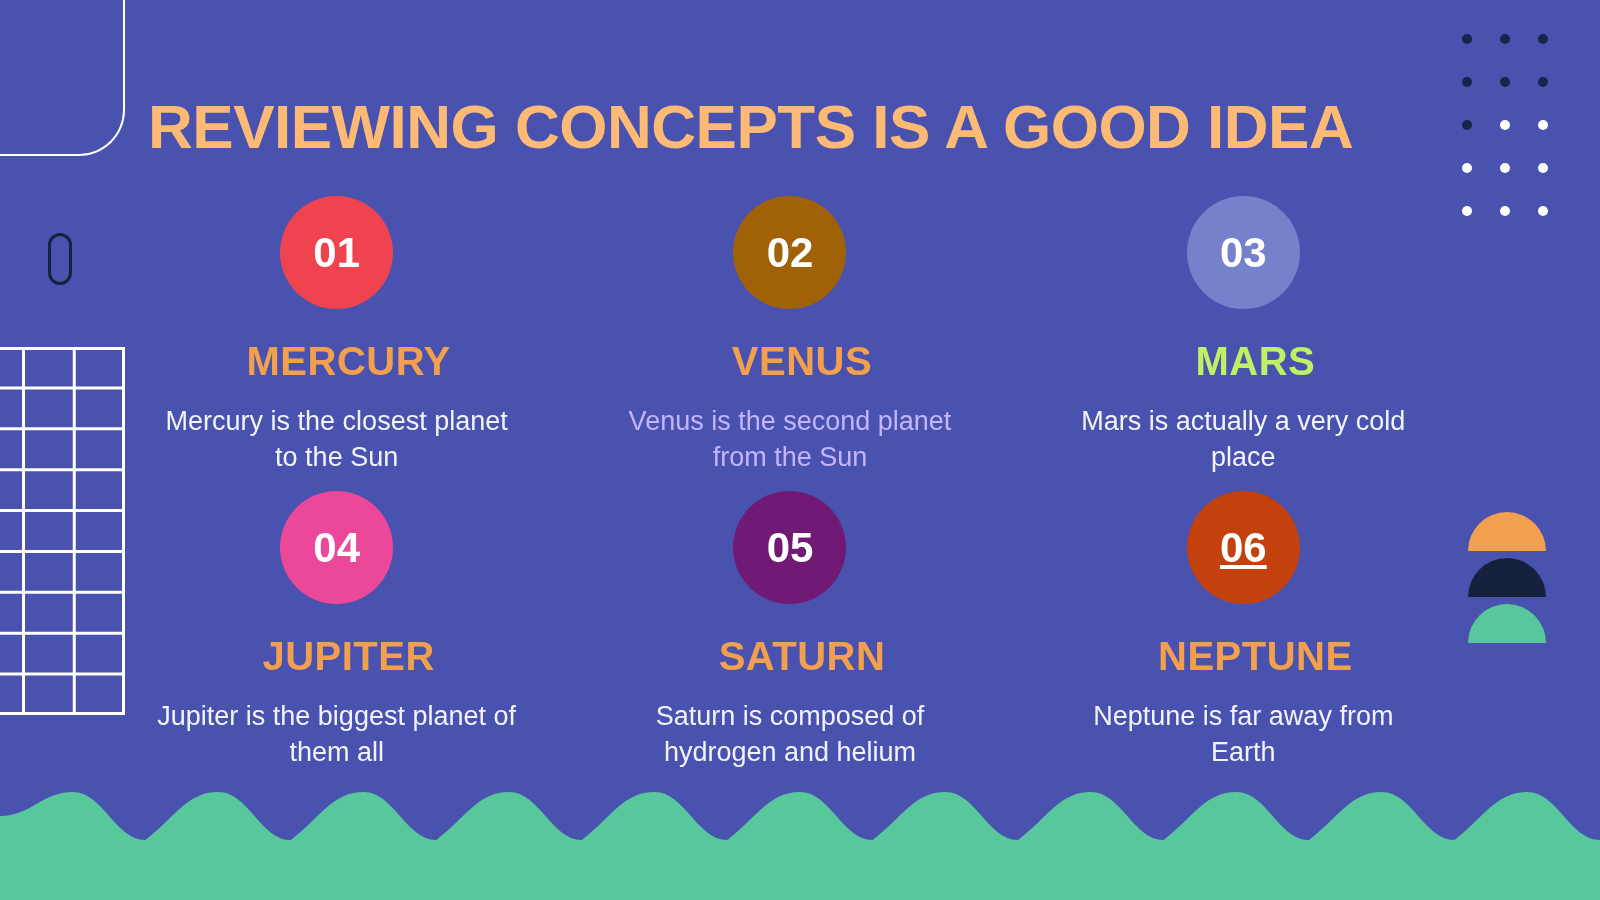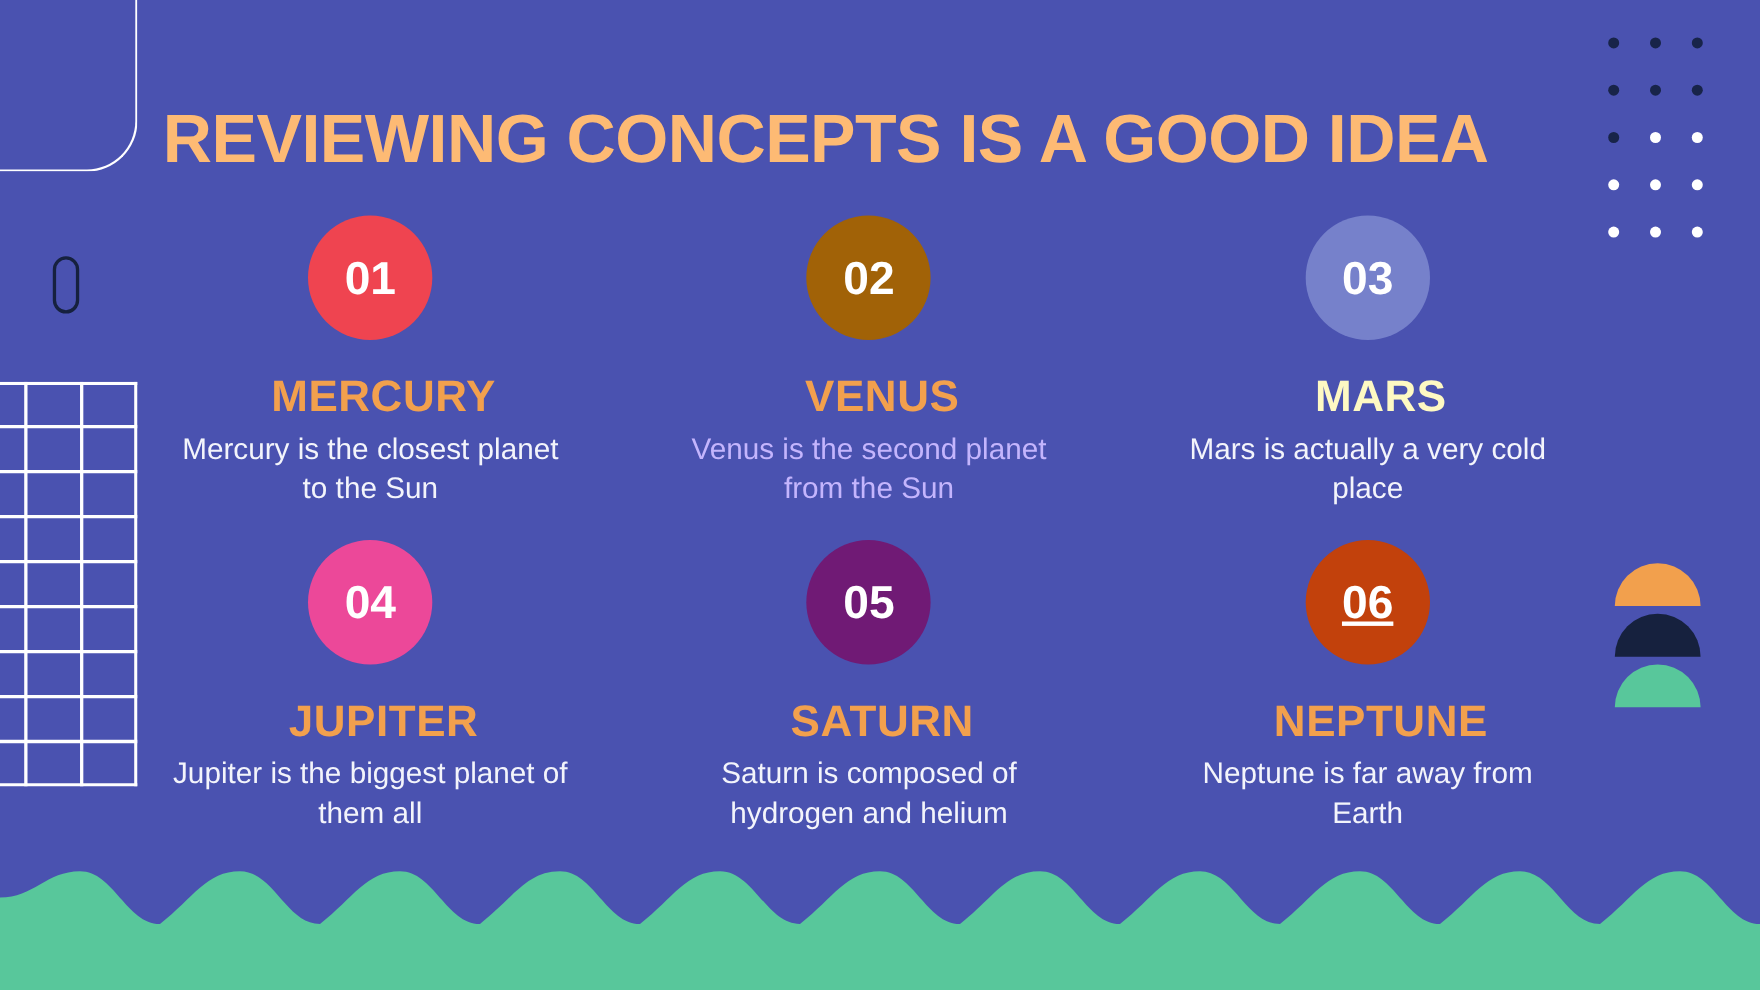--- a/index.html
+++ b/index.html
@@ -101,21 +101,21 @@
     margin-top:32px;
     font-family:"Liberation Sans", sans-serif;
     font-weight:bold;
     font-size:40px;
     color:#f2a04d;
     letter-spacing:0.5px;
     line-height:1;
     margin-left:24px;
   }
   .item-desc {
-    margin-top:9px;
+    margin-top:22px;
     font-family:"Liberation Sans", sans-serif;
     font-weight:normal;
     font-size:27px;
     color:#f3f4fb;
     line-height:1.35;
     max-width:360px;
   }
 </style>
 </head>
 <body style="background: rgb(74, 82, 176);">
@@ -182,21 +182,21 @@
         <div class="item-title" style="color: rgb(242, 160, 77);">MERCURY</div>
         <div class="item-desc" style="color: rgb(243, 244, 251);">Mercury is the closest planet to the Sun</div>
       </div>
       <div class="item">
         <div class="badge" style="background: #a16207;">02</div>
         <div class="item-title" style="color: rgb(242, 160, 77);">VENUS</div>
         <div class="item-desc" style="color: #c4b5fd;">Venus is the second planet from the Sun</div>
       </div>
       <div class="item">
         <div class="badge" style="background: rgb(118, 129, 203);">03</div>
-        <div class="item-title" style="color: #fef9c3;">MARS</div>
+        <div class="item-title" style="color: #bef264;">MARS</div>
         <div class="item-desc" style="color: rgb(243, 244, 251);">Mars is actually a very cold place</div>
       </div>
       <div class="item">
         <div class="badge" style="background: #ec4899;">04</div>
         <div class="item-title" style="color: rgb(242, 160, 77);">JUPITER</div>
         <div class="item-desc" style="color: rgb(243, 244, 251);">Jupiter is the biggest planet of them all</div>
       </div>
       <div class="item">
         <div class="badge" style="background: #701a75;">05</div>
         <div class="item-title" style="color: rgb(242, 160, 77);">SATURN</div>

